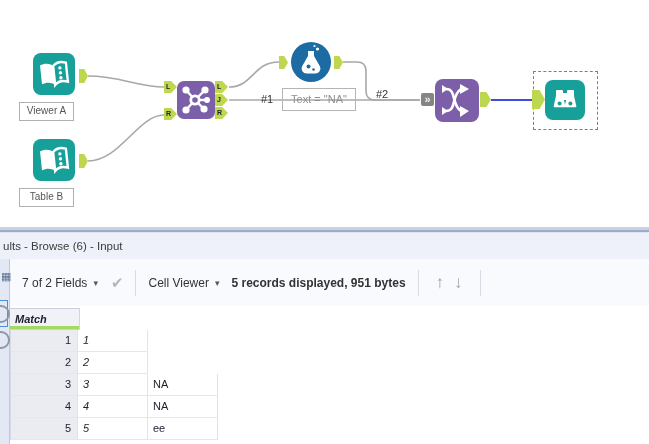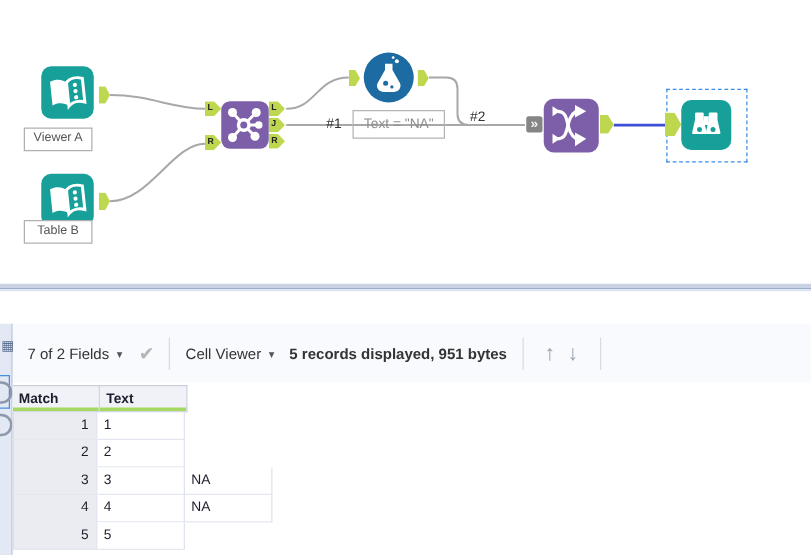--- a/index.html
+++ b/index.html
@@ -60,21 +60,21 @@
 
   
   #grid{position:absolute;left:10px;top:308px;}
   .grid-row{display:flex;}
   .gcell{box-sizing:border-box;height:22px;line-height:21px;font-size:11px;color:#1e1e2e;
          border-right:1px solid #dfe3ed;border-bottom:1px solid #e4e7ef;overflow:hidden;}
   .ghead{background:#f1f2f7;font-weight:bold;border-top:1px solid #c9d1e0;
          border-bottom:1px solid #c9d1e0;border-right:1px solid #cfd6e4;padding-left:5px;}
   .ghead.hl{box-shadow:inset 0 -3px 0 #a5d961;}
   .c0{width:68px;border-left:1px solid #c9d1e0;}
-  .c1{width:70px;}
+  .c1{width:70px;font-style:italic;}
   .c2{width:70px;}
   .cell-record{background:#ebecf1;text-align:right;padding-right:6px;border-left:1px solid #d6dae4;}
   .cell-data{background:#fff;text-align:left;padding-left:5px;}
 </style>
 </head>
 <body>
 
 <div id="app">
 
   <div id="canvas">
@@ -111,21 +111,21 @@
             <path d="M8 11 C13 9 18 10 21 13 L21 32 C18 29 13 28 8 30 Z" fill="#fff"></path>
             <path d="M34 11 C29 9 24 10 21 13 L21 32 C24 29 29 28 34 30 Z" fill="none" stroke="#fff" stroke-width="2.4"></path>
             <circle cx="27.5" cy="15.5" r="1.7" fill="#fff"></circle>
             <circle cx="27.5" cy="20.5" r="1.7" fill="#fff"></circle>
             <circle cx="27.5" cy="25.5" r="1.7" fill="#fff"></circle>
           </g>
         </svg>
       </span>
     </div>
     <div class="anchor" style="left:79px;top:154px;width:9px;height:14px;"></div>
-    <div class="tool-label" style="left:19px;top:176px;width:53px;height:17px;">Table B</div>
+    <div class="tool-label" style="left:19px;top:188px;width:53px;height:17px;">Table B</div>
 
     <div class="tool tool-purple" style="left:177px;top:81px;width:38px;height:38px;border-radius:7px;">
       <span>
         <svg width="38" height="38" viewBox="0 0 38 38">
           <g stroke="#fff" stroke-width="2.4">
             <line x1="18" y1="19" x2="9" y2="9"></line>
             <line x1="18" y1="19" x2="28" y2="9"></line>
             <line x1="18" y1="19" x2="30" y2="19"></line>
             <line x1="18" y1="19" x2="9" y2="29"></line>
             <line x1="18" y1="19" x2="27" y2="28"></line>
@@ -188,20 +188,23 @@
           <rect x="18" y="13" width="4" height="7" fill="#fff"></rect>
           <circle cx="14.6" cy="23.5" r="2" fill="#17a09a"></circle>
           <circle cx="25.4" cy="23.5" r="2" fill="#17a09a"></circle>
         </svg>
       </span>
     </div>
   </div>
 
   <div id="divider"></div>
 
+  <div id="panel-header">
+    <div id="panel-title">ults - Browse (6) - Input</div>
+  </div>
 
   <div id="toolbar">
     <span class="tb-text">7 of 2 Fields</span>
     <span class="tb-caret">▾</span>
     <span class="tb-check">✔</span>
     <span class="tb-sep"></span>
     <span class="tb-text">Cell Viewer</span>
     <span class="tb-caret">▾</span>
     <span class="tb-text" style="margin-left:12px;font-weight:bold;">5 records displayed, 951 bytes</span>
     <span class="tb-sep"></span>
@@ -213,21 +216,20 @@
   <div id="left-strip">
     <div id="strip-grid-icon">▦</div>
     <div id="strip-select"></div>
     <div class="strip-ring" style="top:46px;"></div>
     <div class="strip-ring" style="top:72px;"></div>
   </div>
 
   <div id="grid">
     <div class="grid-row">
       <div class="gcell ghead hl c1">Match</div>
-      <div class="gcell ghead hl c2">Text</div>
     </div>
     <div>
         <div class="grid-row">
           <div class="gcell cell-record c0">1</div>
           <div class="gcell cell-data c1">1</div>
         </div>
         <div class="grid-row">
           <div class="gcell cell-record c0">2</div>
           <div class="gcell cell-data c1">2</div>
         </div>
@@ -237,17 +239,18 @@
           <div class="gcell cell-data c2">NA</div>
         </div>
         <div class="grid-row">
           <div class="gcell cell-record c0">4</div>
           <div class="gcell cell-data c1">4</div>
           <div class="gcell cell-data c2">NA</div>
         </div>
         <div class="grid-row">
           <div class="gcell cell-record c0">5</div>
           <div class="gcell cell-data c1">5</div>
+          <div class="gcell cell-data c2">ee</div>
         </div>
       </div>
   </div>
 
 </div>
 
 </body></html>

